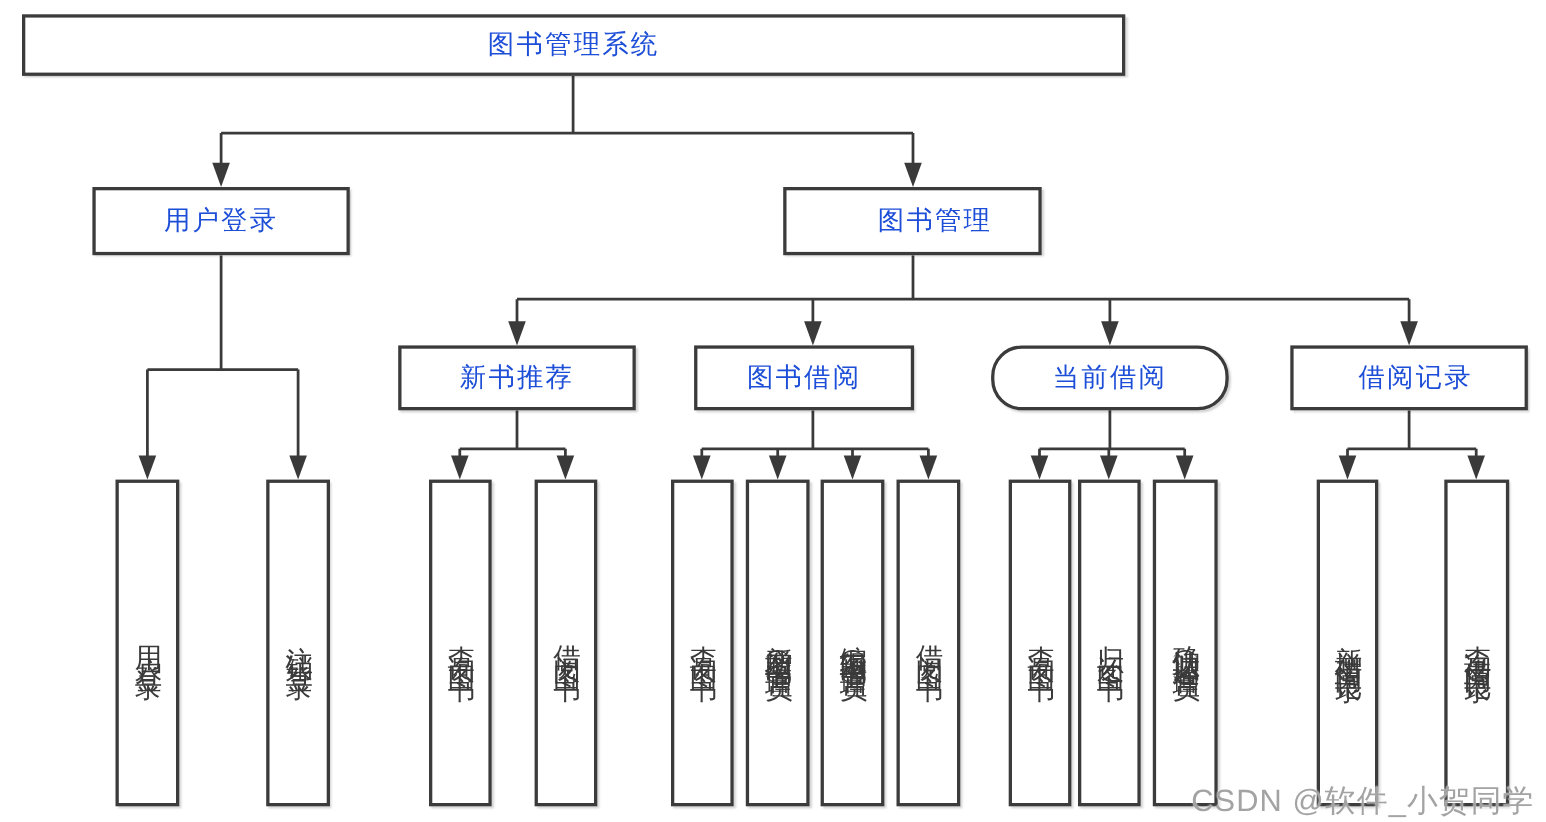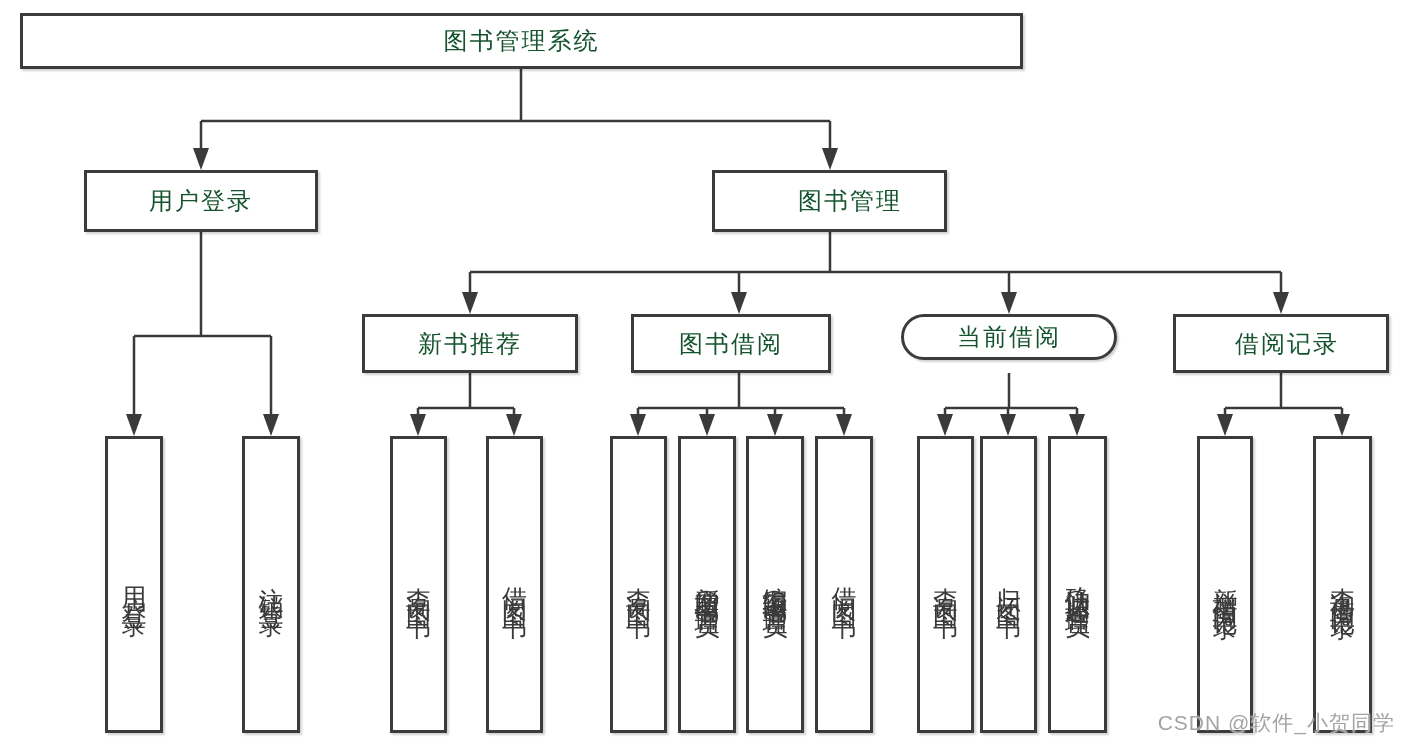--- a/index.html
+++ b/index.html
@@ -13,33 +13,33 @@
   .connectors{position:absolute;left:0;top:0;z-index:1;}
   .node{
     position:absolute;z-index:2;
     background:#ffffff;
     border:3px solid #3b3b3b;
     box-sizing:border-box;
     display:flex;align-items:center;justify-content:center;
     box-shadow:2px 2px 2px rgba(0,0,0,0.18);
   }
   .h-text{
-    font-size:24px;color:#14532d;letter-spacing:2px;
+    font-size:24px;color:#1d4ed8;letter-spacing:2px;
     white-space:nowrap;line-height:1;
   }
   .leaf{top:436px;height:297px;}
   .v-text{
     writing-mode:vertical-lr;
     text-orientation:mixed;
     font-size:25px;color:#3a3a3a;line-height:1;
   }
   .watermark{
     position:absolute;z-index:5;
     right:10px;top:709px;
-    font-size:21px;color:#a3a3a3;
+    font-size:28px;color:#a3a3a3;
     letter-spacing:1px;white-space:nowrap;
     text-shadow:0 0 2px #ffffff;
   }
 </style>
 </head>
 <body>
 
 <div class="canvas">
 
   <svg class="connectors" width="1405" height="747" viewBox="0 0 1405 747" aria-hidden="true">
@@ -95,21 +95,21 @@
   <div class="node" style="left:712px;top:170px;width:235px;height:62px;padding-left:41px;">
     <span class="h-text">图书管理</span>
   </div>
 
   <div class="node" style="left:362px;top:314px;width:216px;height:59px;justify-content:center;">
     <span class="h-text">新书推荐</span>
   </div>
   <div class="node" style="left:631px;top:314px;width:200px;height:59px;">
     <span class="h-text">图书借阅</span>
   </div>
-  <div class="node" style="left:901px;top:314px;width:216px;height:46px;border-radius:28px;">
+  <div class="node" style="left:901px;top:314px;width:216px;height:59px;border-radius:28px;">
     <span class="h-text">当前借阅</span>
   </div>
   <div class="node" style="left:1173px;top:314px;width:216px;height:59px;padding-left:12px;">
     <span class="h-text">借阅记录</span>
   </div>
 
   <div class="node leaf" style="left:105px;width:58px;">
     <span class="v-text" style="letter-spacing: 9px;">用户登录</span>
   </div>
   <div class="node leaf" style="left:242px;width:58px;">

